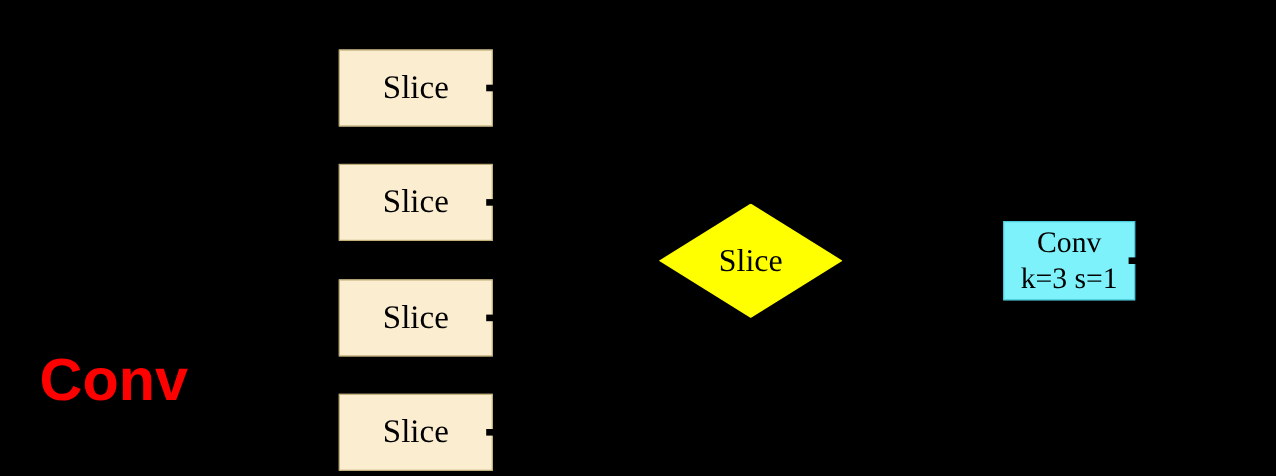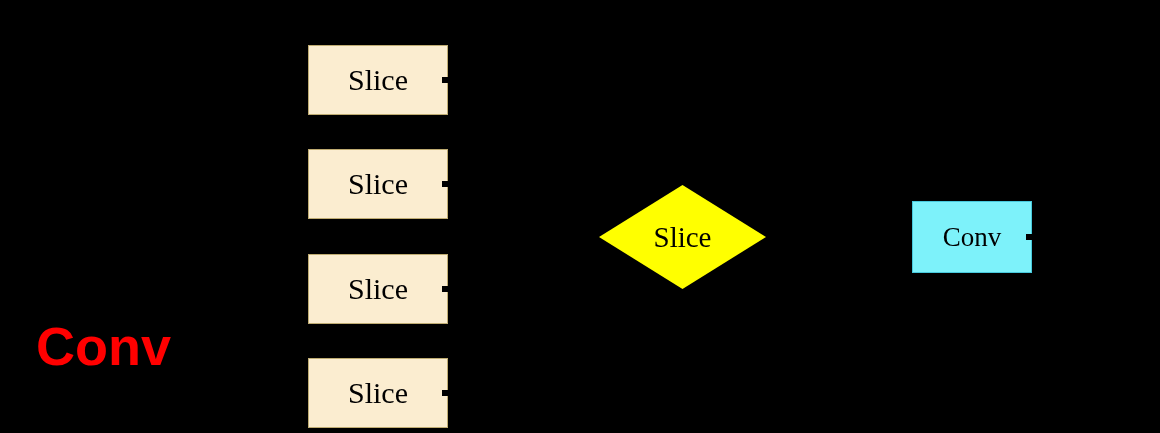--- a/index.html
+++ b/index.html
@@ -140,17 +140,18 @@
     <span class="slice-label">Slice</span>
     <span class="stub"></span>
   </div>
 
   <div class="concat-node">
     <span class="concat-label">Slice</span>
   </div>
 
   <div class="conv-node">
     <span class="conv-line">Conv</span>
+    <span class="conv-line">k=3 s=1</span>
     <span class="stub"></span>
   </div>
 
 
 </div>
 
 </body></html>

